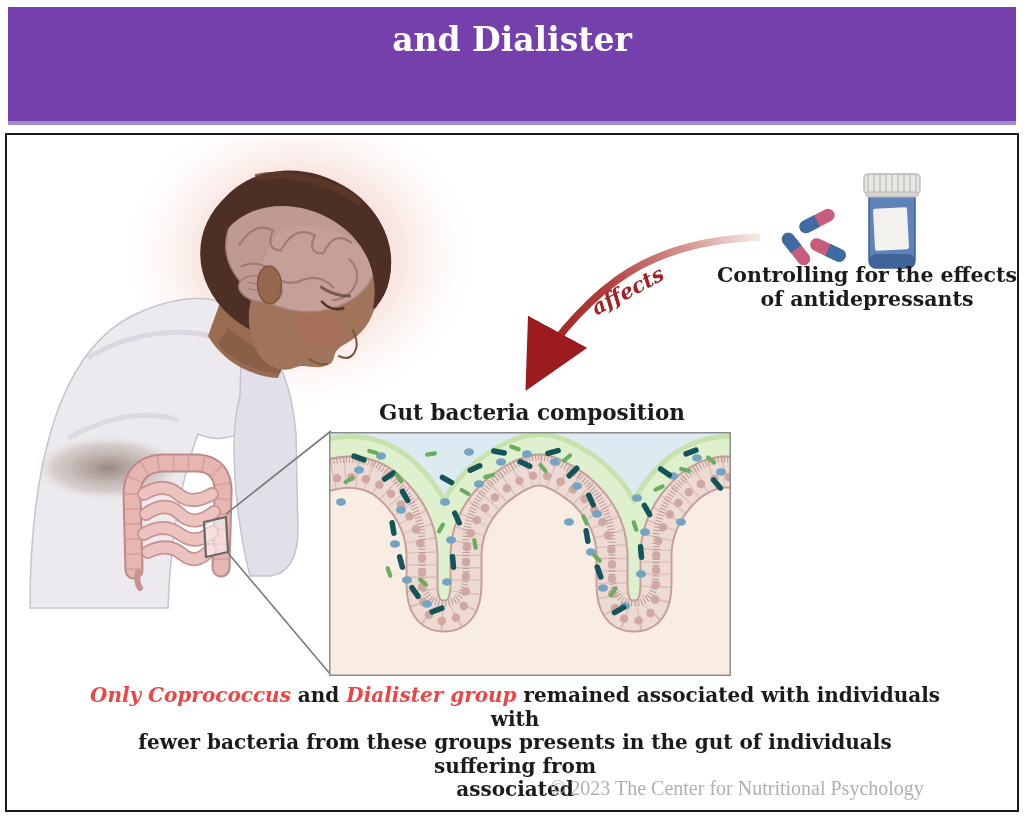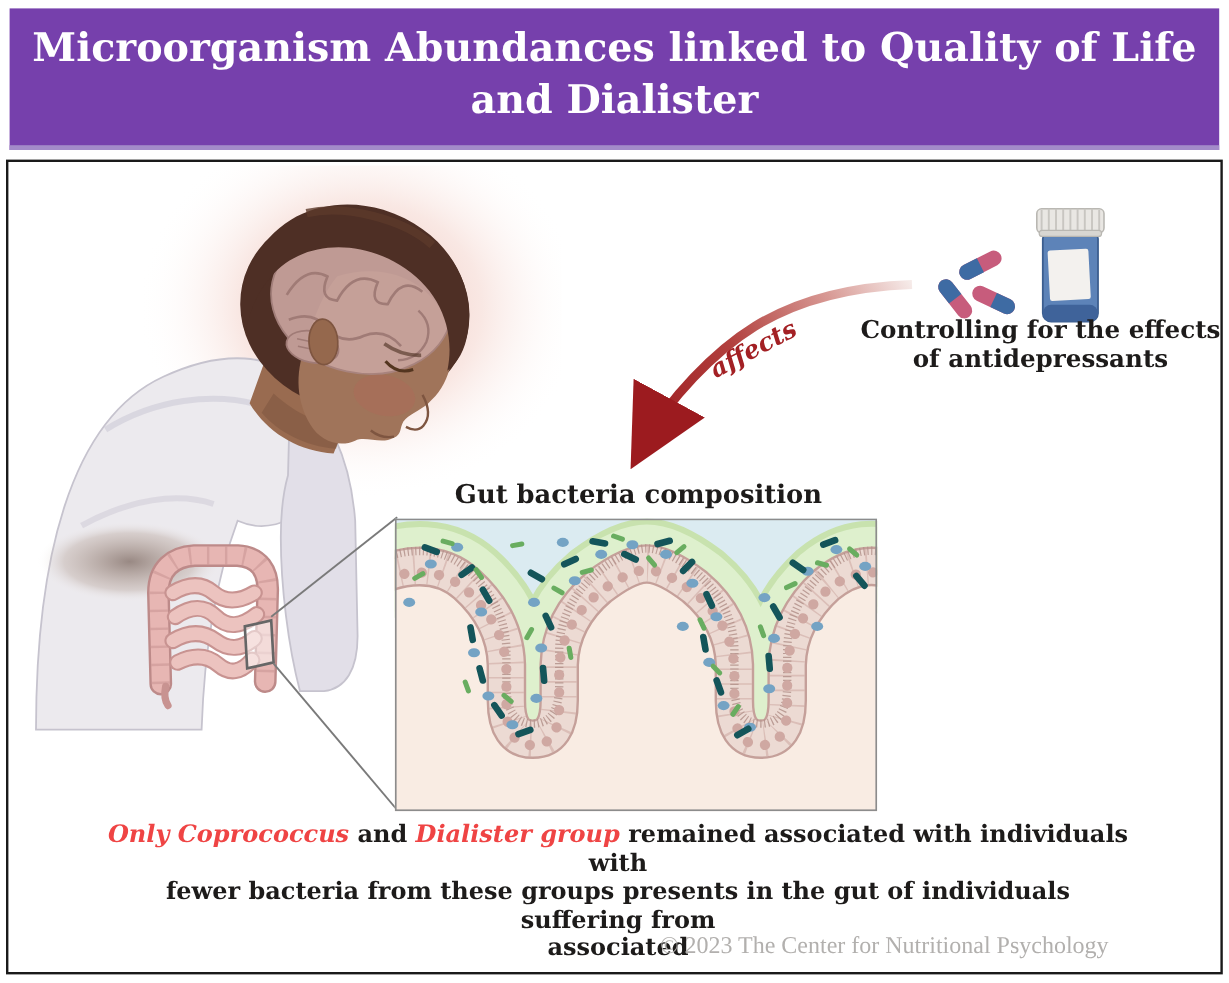--- a/index.html
+++ b/index.html
@@ -27,21 +27,20 @@
     font-family:"Liberation Serif","DejaVu Serif",serif;}
   svg{display:block;}
 </style>
 </head>
 <body>
 
 <div id="stage">
 
   <div id="header-band">
     <div id="header-title">
-      <span style="display:block">Microorganism Abundances linked to Quality of Life</span>
       <span style="display:block">and Dialister</span>
     </div>
   </div>
 
   <div id="content-box">
 
     <svg class="abs" style="left:21px;top:3px" width="440" height="550" viewBox="0 0 440 550">
       <defs>
         <radialGradient id="glowGrad" cx="50%" cy="50%" r="50%">
           <stop offset="0%" stop-color="#e7a89b" stop-opacity="0.75"></stop>

